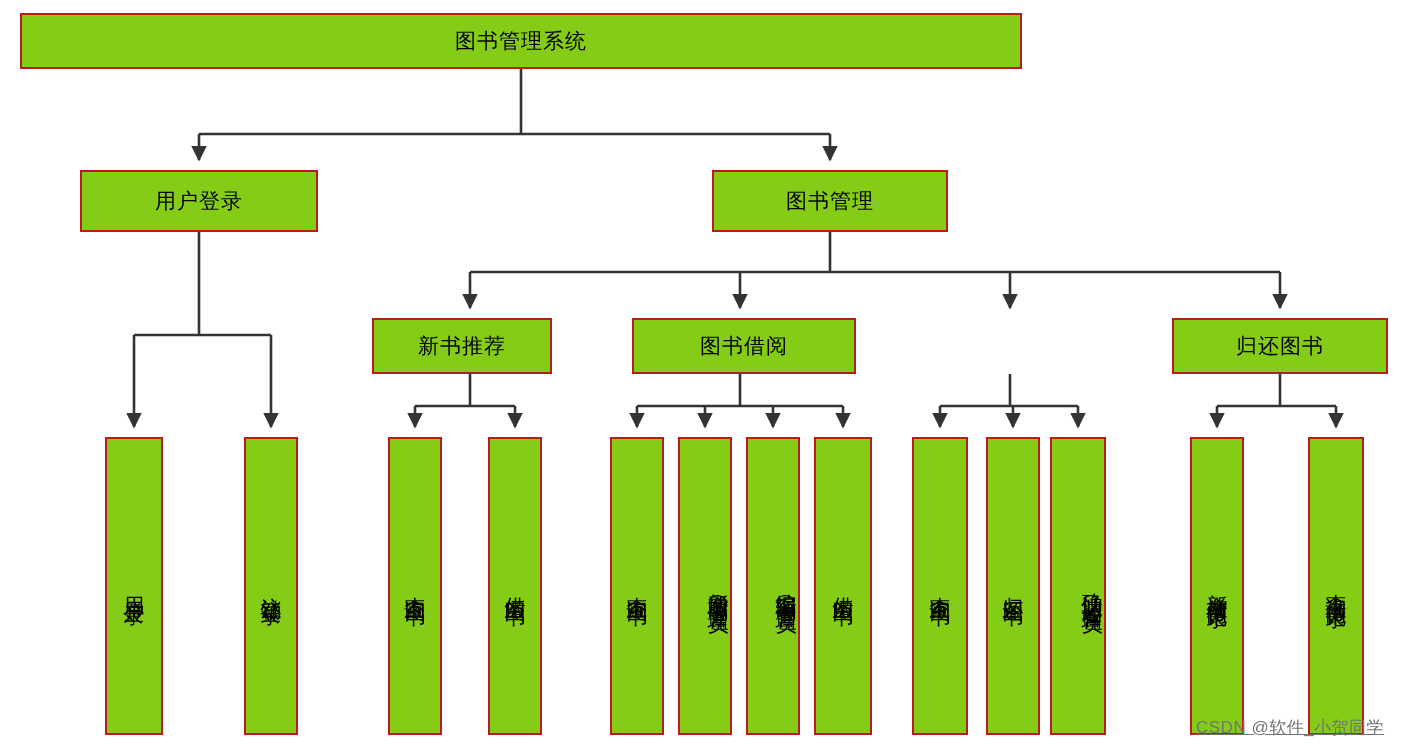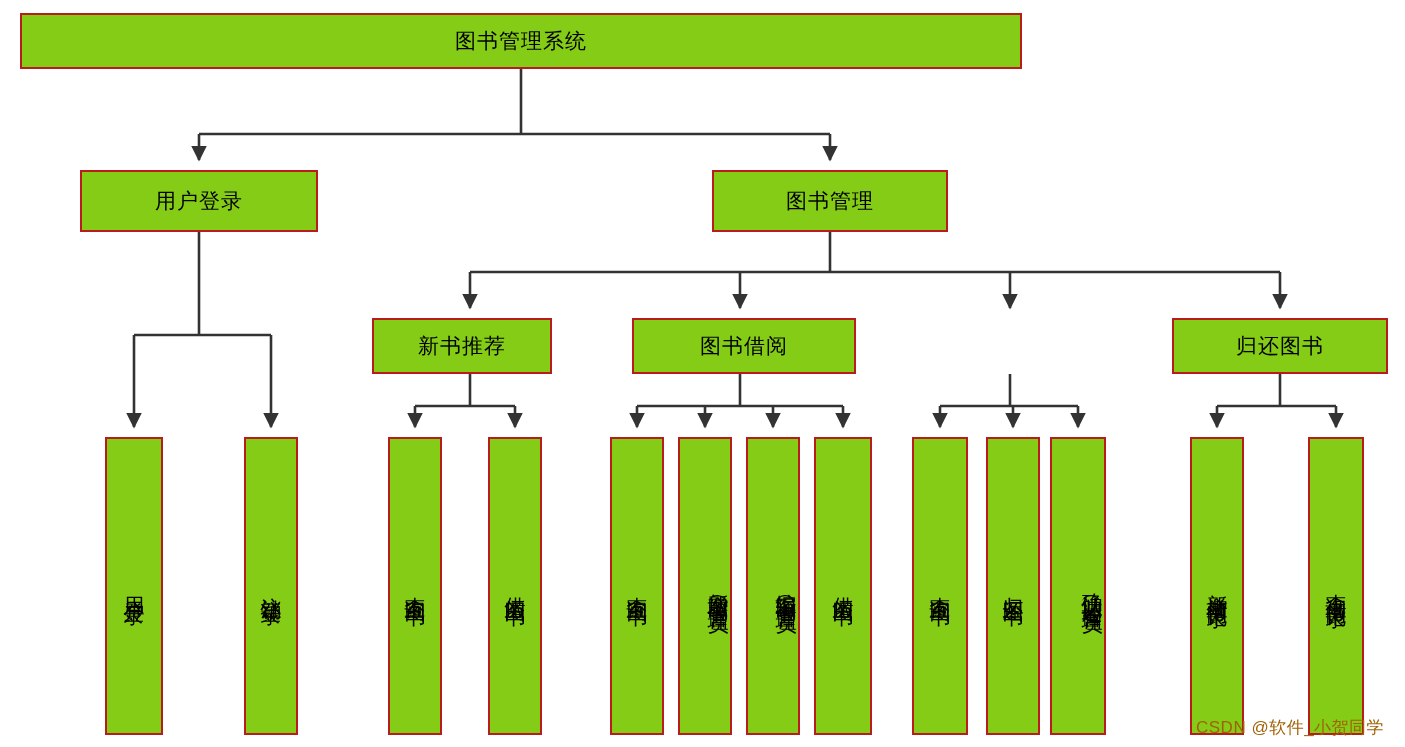--- a/index.html
+++ b/index.html
@@ -55,23 +55,24 @@
   }
   .leaf-text {
     writing-mode: vertical-rl;
     text-orientation: upright;
     display: block;
     white-space: nowrap;
   }
   .watermark {
     position: absolute;
     font-size: 17px;
-    color: #a16207;
+    color: #737373;
     white-space: nowrap;
     letter-spacing: 0.5px;
+    text-decoration: underline;
   }
 </style>
 </head>
 <body>
 
 <div id="canvas">
 
   <svg id="wires" viewBox="0 0 1405 747" xmlns="http://www.w3.org/2000/svg">
     <defs>
       <marker id="arrow" viewBox="0 0 10 10" refX="9" refY="5" markerWidth="6" markerHeight="6" orient="auto-start-reverse">

